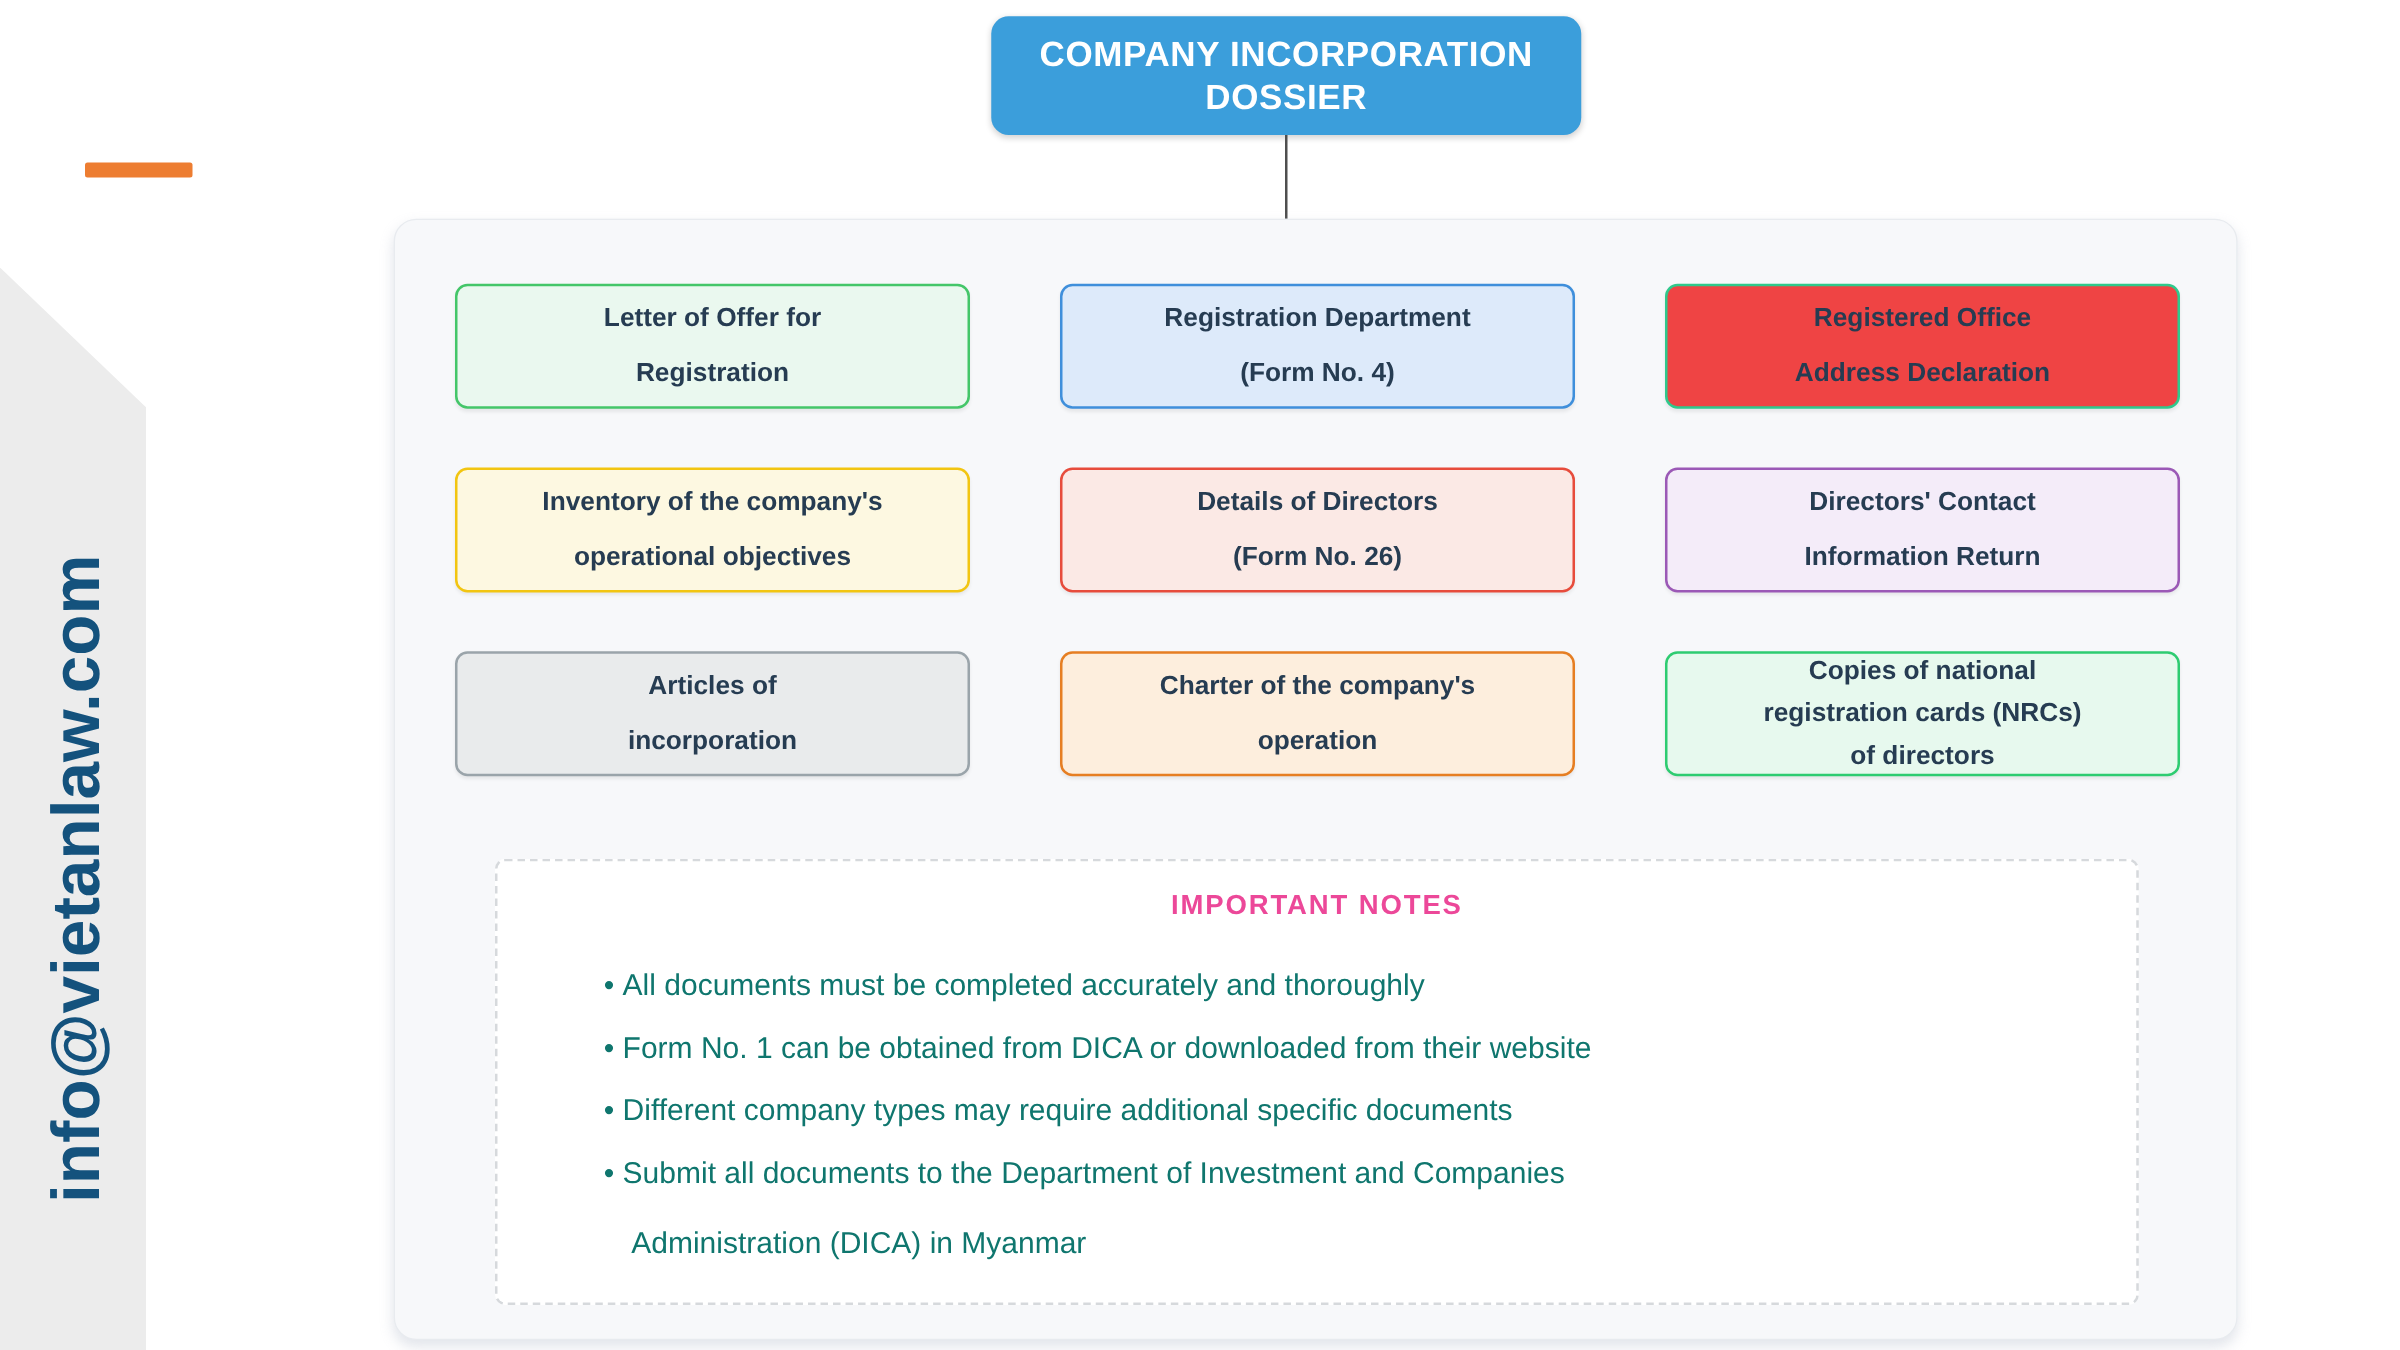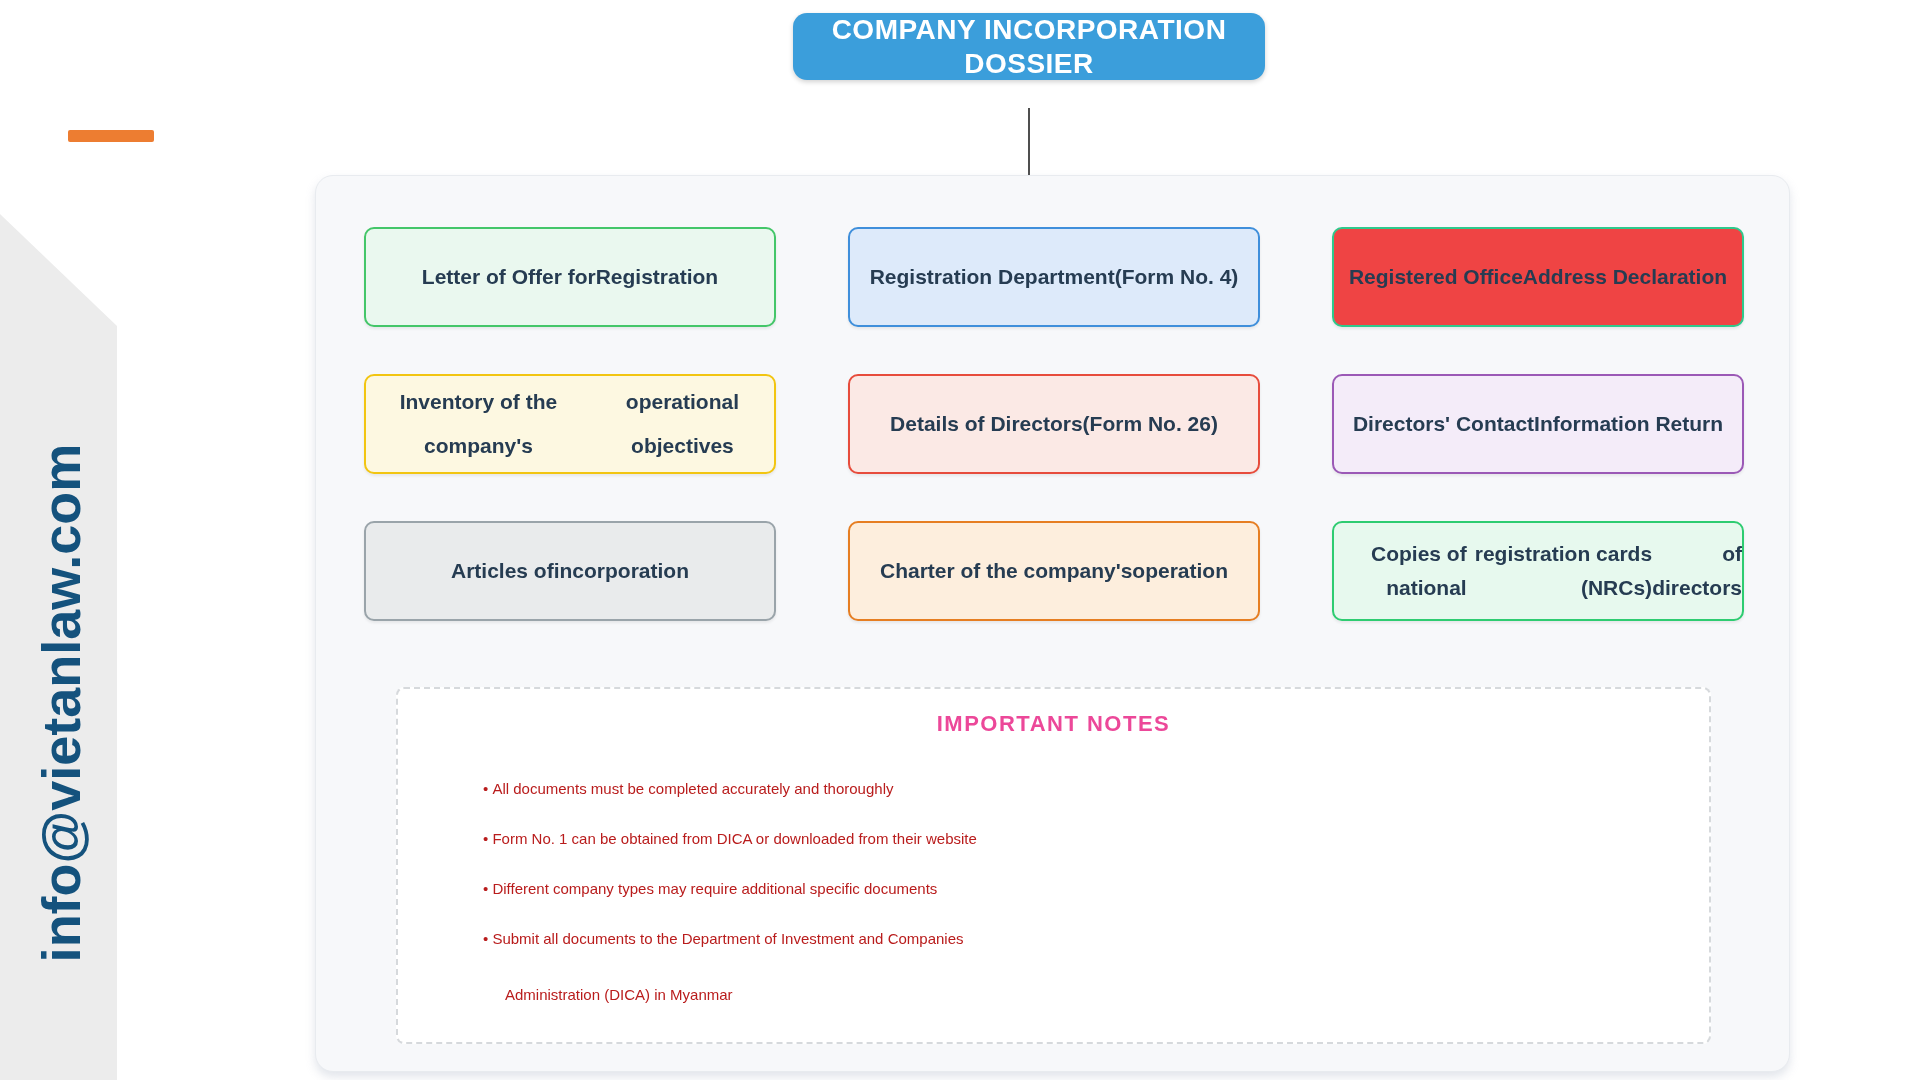--- a/index.html
+++ b/index.html
@@ -30,21 +30,21 @@
     display:flex; align-items:center; justify-content:center;
   }
   .email-band span {
     transform:rotate(-90deg);
     white-space:nowrap;
     font-size:54px; font-weight:bold; color:#14527D;
   }
 
   
   .title-box {
-    position:absolute; left:793px; top:13px; width:472px; height:67px;
+    position:absolute; left:793px; top:13px; width:472px; height:95px;
     background:#3B9EDB; border-radius:14px;
     display:flex; flex-direction:column; align-items:center; justify-content:center;
     color:#ffffff; font-size:28px; font-weight:bold; letter-spacing:.5px;
     text-align:center; line-height:34px;
     box-shadow:0 2px 5px rgba(0,0,0,.18);
   }
 
   .connector {
     position:absolute; left:1028px; top:108px; width:2px; height:67px;
     background:#4F4F4F;
@@ -60,42 +60,42 @@
   
   .doc-grid {
     position:absolute; left:48px; top:51px;
     display:grid;
     grid-template-columns:412px 412px 412px;
     column-gap:72px; row-gap:47px;
     grid-auto-rows:100px;
   }
   .doc-box {
     border:2px solid #999; border-radius:10px;
-    display:flex; flex-direction:row; align-items:center; justify-content:center;
+    display:flex; flex-direction:column; align-items:center; justify-content:center;
     text-align:center;
     font-size:21px; font-weight:bold; color:#263C52;
     box-shadow:0 2px 3px rgba(0,0,0,.07);
   }
   .doc-line { line-height:44px; }
   .doc-box.three .doc-line { line-height:34px;text-align:right; }
 
   
   .notes-box {
     position:absolute; left:80px; top:511px; width:1315px; height:357px;
     background:#ffffff;
     border:2px dashed #D6D9DC; border-radius:8px;
     padding-top:22px;
   }
   .notes-title {
     text-align:center;
     font-size:22px; font-weight:bold; color:#ec4899; letter-spacing:1.5px;
   }
   .notes-list { margin:40px 60px 0 85px; }
   .note-item {
-    font-size:15px; color:#b91c1c; line-height:24px; margin-bottom:26px;
+    font-size:24px; color:#0f766e; line-height:24px; margin-bottom:26px;
   }
   .note-text::before { content:"\2022\00a0 "; }
   .note-text2 { margin-top:32px; padding-left:22px; }
   .note-text2:empty { display:none; }
 </style>
 </head>
 <body>
 
 <div class="gray-wedge"></div>
 

